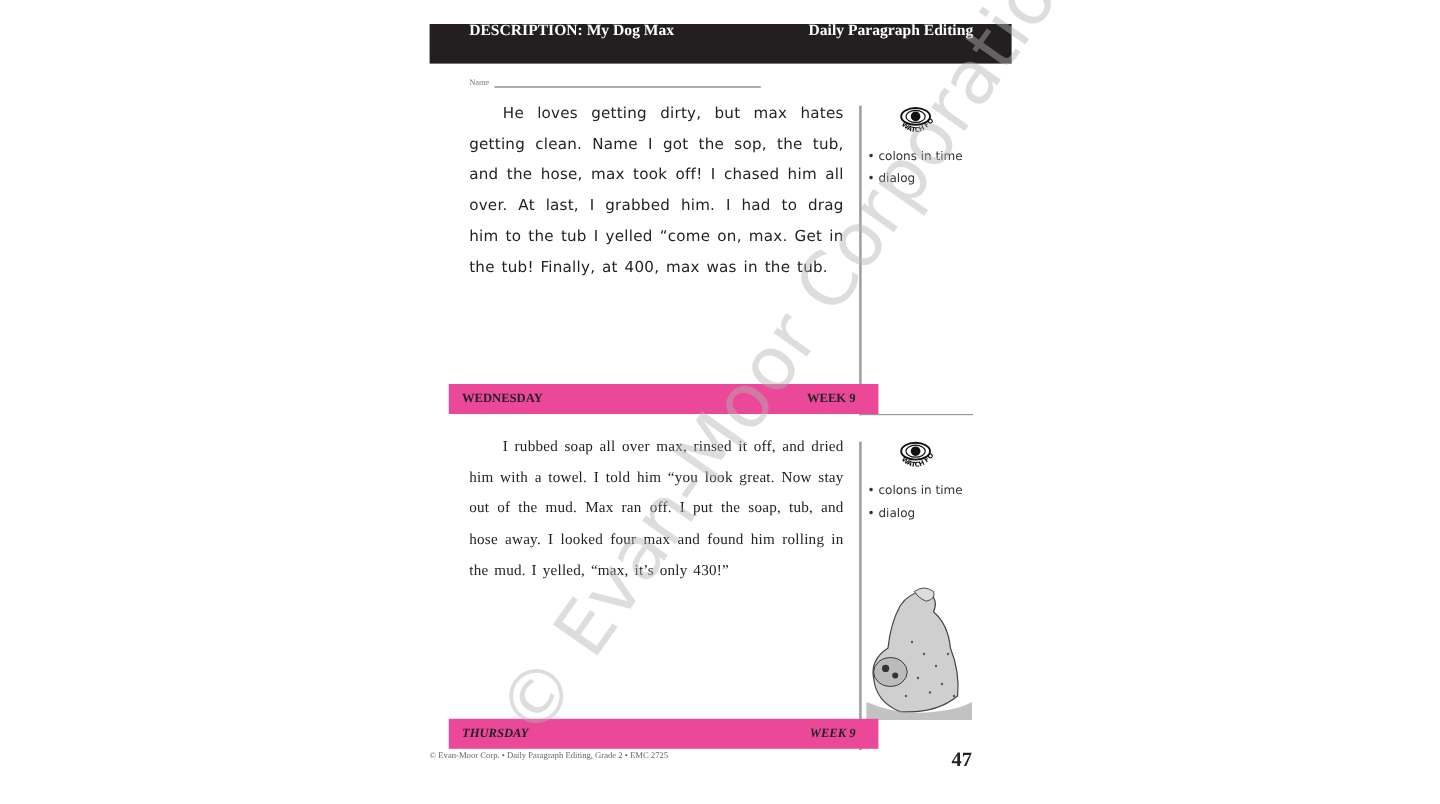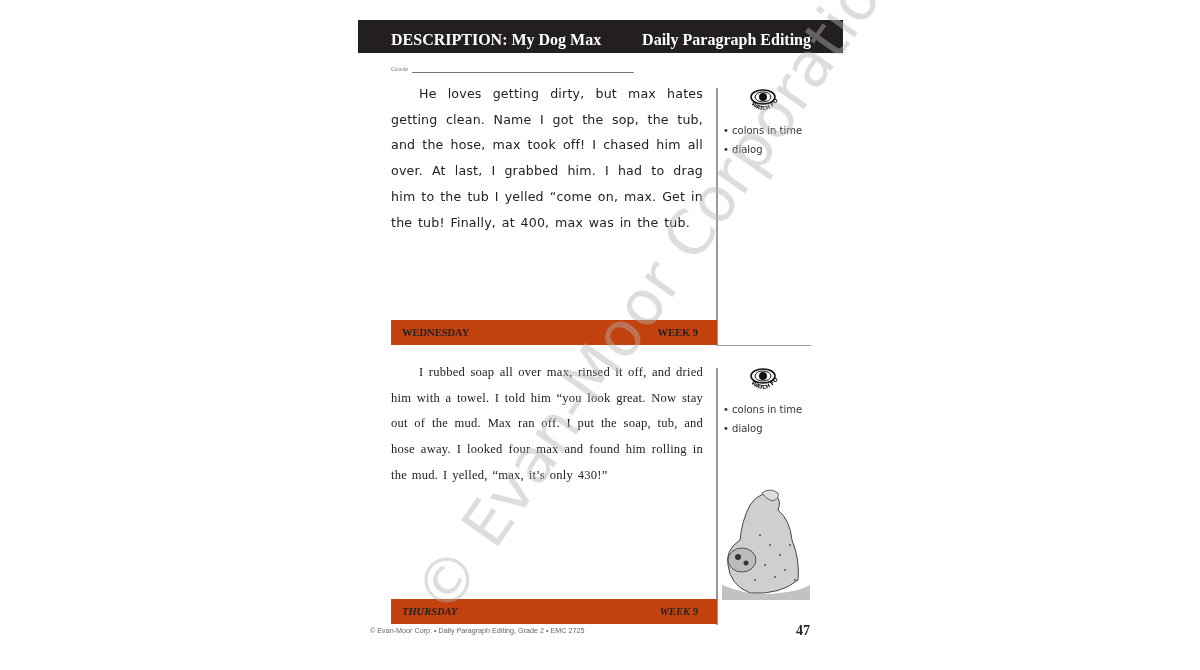--- a/index.html
+++ b/index.html
@@ -1,56 +1,56 @@
 <!DOCTYPE html>
 <html><head>
 <meta charset="utf-8">
 <style>
   html, body { margin:0; padding:0; }
   body { width:1200px; height:670px; background:#ffffff; position:relative; overflow:hidden; font-family:"DejaVu Sans", sans-serif; }
   .page { position:absolute; left:358px; top:20px; width:486px; height:620px; background:#fff; }
   .header { position:absolute; left:0; top:0; width:485px; height:33px; background:#231f20; }
-  .header .t { position:absolute; bottom:4px; font-family:"Liberation Serif", serif; font-weight:bold; font-size:16px; color:#fff; }
+  .header .t { position:absolute; bottom:20px; font-family:"Liberation Serif", serif; font-weight:bold; font-size:13px; color:#fff; }
   .header .l { left:33px; }
   .header .r { right:32px;margin-top:24px; }
   .name-row { position:absolute; left:33px; top:45px; font-family:"Liberation Serif", serif; font-size:7px; color:#777; }
   .name-line { position:absolute; left:54px; top:52px; width:222px; height:1px; background:#777; }
   .para { position:absolute; left:33px; width:312px; font-family:"DejaVu Sans", sans-serif; font-size:12.6px; line-height:25.7px; color:#222; text-align:justify; text-indent:28px; letter-spacing:0.2px; word-spacing:1.5px; }
   .p1 { top:61px; }
   .p2 { top:340px;font-family:Liberation Serif, serif; }
   .side-line { position:absolute; width:2px; background:#999; left:358px; }
   .sl1 { top:68px; height:258px; }
   .sl2 { top:348px; height:257px; }
-  .day-bar { position:absolute; left:33px; width:326px; height:25px; background:#c2410c; }
+  .day-bar { position:absolute; left:16px; width:358px; height:25px; background:#ec4899; }
   .day-bar .d { position:absolute; left:11px; top:7px; font-family:"Liberation Serif", serif; font-weight:bold; font-size:10.5px; color:#222; }
   .day-bar .w { position:absolute; right:19px; top:7px; font-family:"Liberation Serif", serif; font-weight:bold; font-size:10.5px; color:#222; }
   .db1 { top:300px; }
   .db2 { top:579px;font-style:italic; }
   .hr1 { position:absolute; left:358px; top:325px; width:95px; height:1px; background:#999; }
   .watch { position:absolute; left:385px; width:40px; height:28px; }
   .w1 { top:68px; }
   .w2 { top:347px; }
   .bullets { position:absolute; left:365px; font-family:"DejaVu Sans", sans-serif; font-size:10px; color:#333; line-height:19px; }
   .b1 { top:101px; }
   .b2 { top:380px; }
   .dog { position:absolute; left:362px; top:465px; width:92px; height:115px; }
-  .footer { position:absolute; left:12px; top:606px; font-family:Liberation Sans, sans-serif; font-size:7.2px; color:#666; }
-  .pagenum { position:absolute; right:34px; top:603px; font-family:"Liberation Serif", serif; font-weight:bold; font-size:14px; color:#222; }
+  .footer { position:absolute; left:0; top:606px; font-family:Liberation Serif, serif; font-size:7.2px; color:#666; }
+  .pagenum { position:absolute; right:34px; top:603px; font-family:"Liberation Serif", serif; font-weight:bold; font-size:17px; color:#222; }
   .watermark { position:absolute; left:300px; top:300px; width:700px; transform-origin:0 0; transform:rotate(-55deg); font-family:"DejaVu Sans", sans-serif; font-size:62px; color:rgba(180,180,180,0.45); white-space:nowrap; pointer-events:none; }
 </style>
 </head>
 <body>
 
 <div class="page">
   <div class="header">
     <span class="t l">DESCRIPTION: My Dog Max</span>
     <span class="t r">Daily Paragraph Editing</span>
   </div>
 
-  <div class="name-row">Grade</div>
+  <div class="name-row">Name</div>
   <div class="name-line"></div>
 
   <div class="para p1">He loves getting dirty, but max hates getting clean. Name I got the sop, the tub, and the hose, max took off! I chased him all over. At last, I grabbed him. I had to drag him to the tub I yelled “come on, max. Get in the tub! Finally, at 400, max was in the tub.</div>
   <div class="side-line sl1"></div>
   <svg class="watch w1" viewBox="0 0 40 28">
     <ellipse cx="20" cy="9" rx="12" ry="7" fill="none" stroke="#111" stroke-width="1.6"></ellipse>
     <ellipse cx="20" cy="9" rx="8" ry="5" fill="none" stroke="#111" stroke-width="1"></ellipse>
     <circle cx="20" cy="9" r="4" fill="#111"></circle>
     <path id="arc1" d="M6 14 Q20 30 34 14" fill="none"></path>
     <text font-family="DejaVu Sans, sans-serif" font-size="5.5" font-weight="bold" fill="#111"><textPath href="#arc1" startOffset="8%">WATCH FOR</textPath></text>

